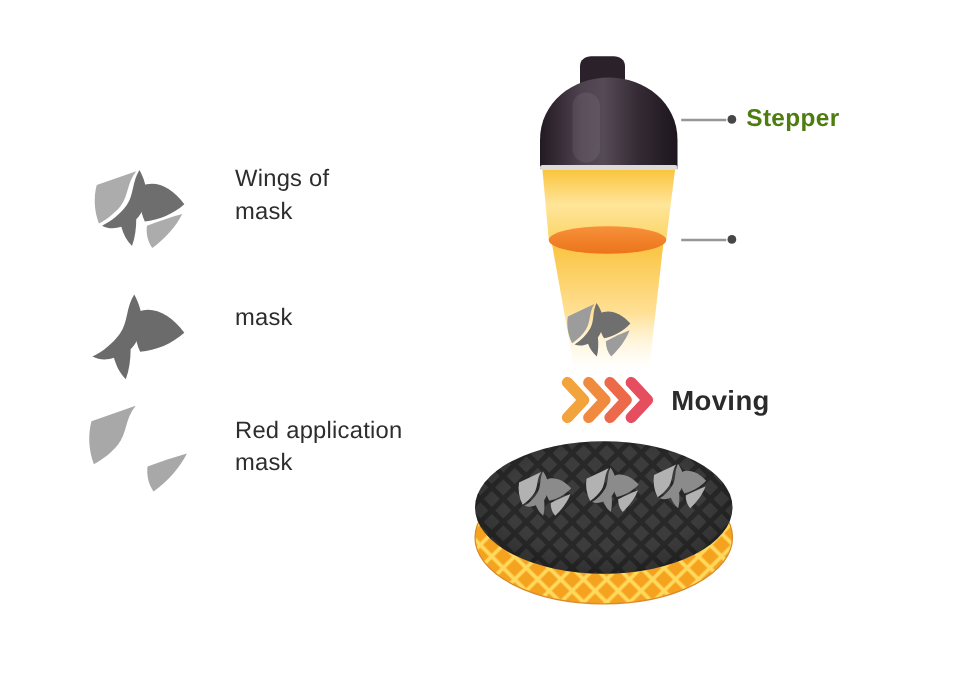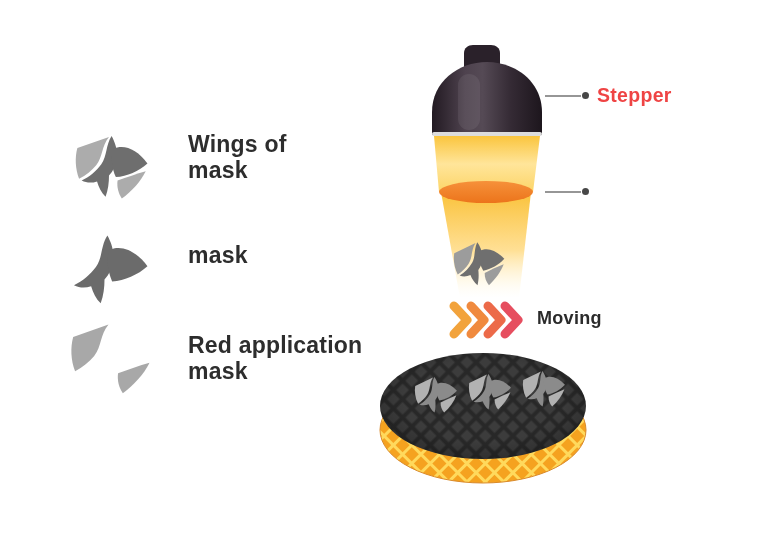--- a/index.html
+++ b/index.html
@@ -3,30 +3,30 @@
 <meta charset="utf-8">
 <style>
   html,body{margin:0;padding:0;background:#ffffff;}
   .canvas{
     position:relative;width:768px;height:538px;background:#ffffff;overflow:hidden;
     font-family:"Liberation Sans", sans-serif;
   }
   svg{display:block;}
   .abs{position:absolute;}
   .legend-text{
-    color:#2d2d2d;font-weight:700;font-size:23px;line-height:26px;letter-spacing:.2px;
+    color:#2d2d2d;font-weight:400;font-size:19px;line-height:26px;letter-spacing:.2px;
   }
   .callout{display:flex;align-items:center;}
   .callout .line{display:block;width:36px;height:2px;background:#969696;}
   .callout .dot{display:block;width:7px;height:7px;border-radius:50%;background:#474747;margin-left:1px;}
   .callout-label{
-    color:#ef4444;font-weight:700;font-size:19.5px;letter-spacing:.3px;white-space:nowrap;
+    color:#4d7c0f;font-weight:700;font-size:19.5px;letter-spacing:.3px;white-space:nowrap;
   }
   .moving-label{
-    color:#2b2b2b;font-weight:700;font-size:18px;letter-spacing:.3px;
+    color:#2b2b2b;font-weight:700;font-size:22px;letter-spacing:.3px;
   }
   
   .bf-full   {--bf-light:#ACACAC;--bf-dark:#6E6E6E;}
   .bf-dark   {--bf-light:transparent;--bf-dark:#6B6B6B;}
   .bf-light  {--bf-light:#A8A8A8;--bf-dark:transparent;}
   .bf-beam   {--bf-light:#9C9C9C;--bf-dark:#6F6F6F;}
   .bf-wafer  {--bf-light:#B2B2B2;--bf-dark:#8B8B8B;}
 </style>
 </head>
 <body>

